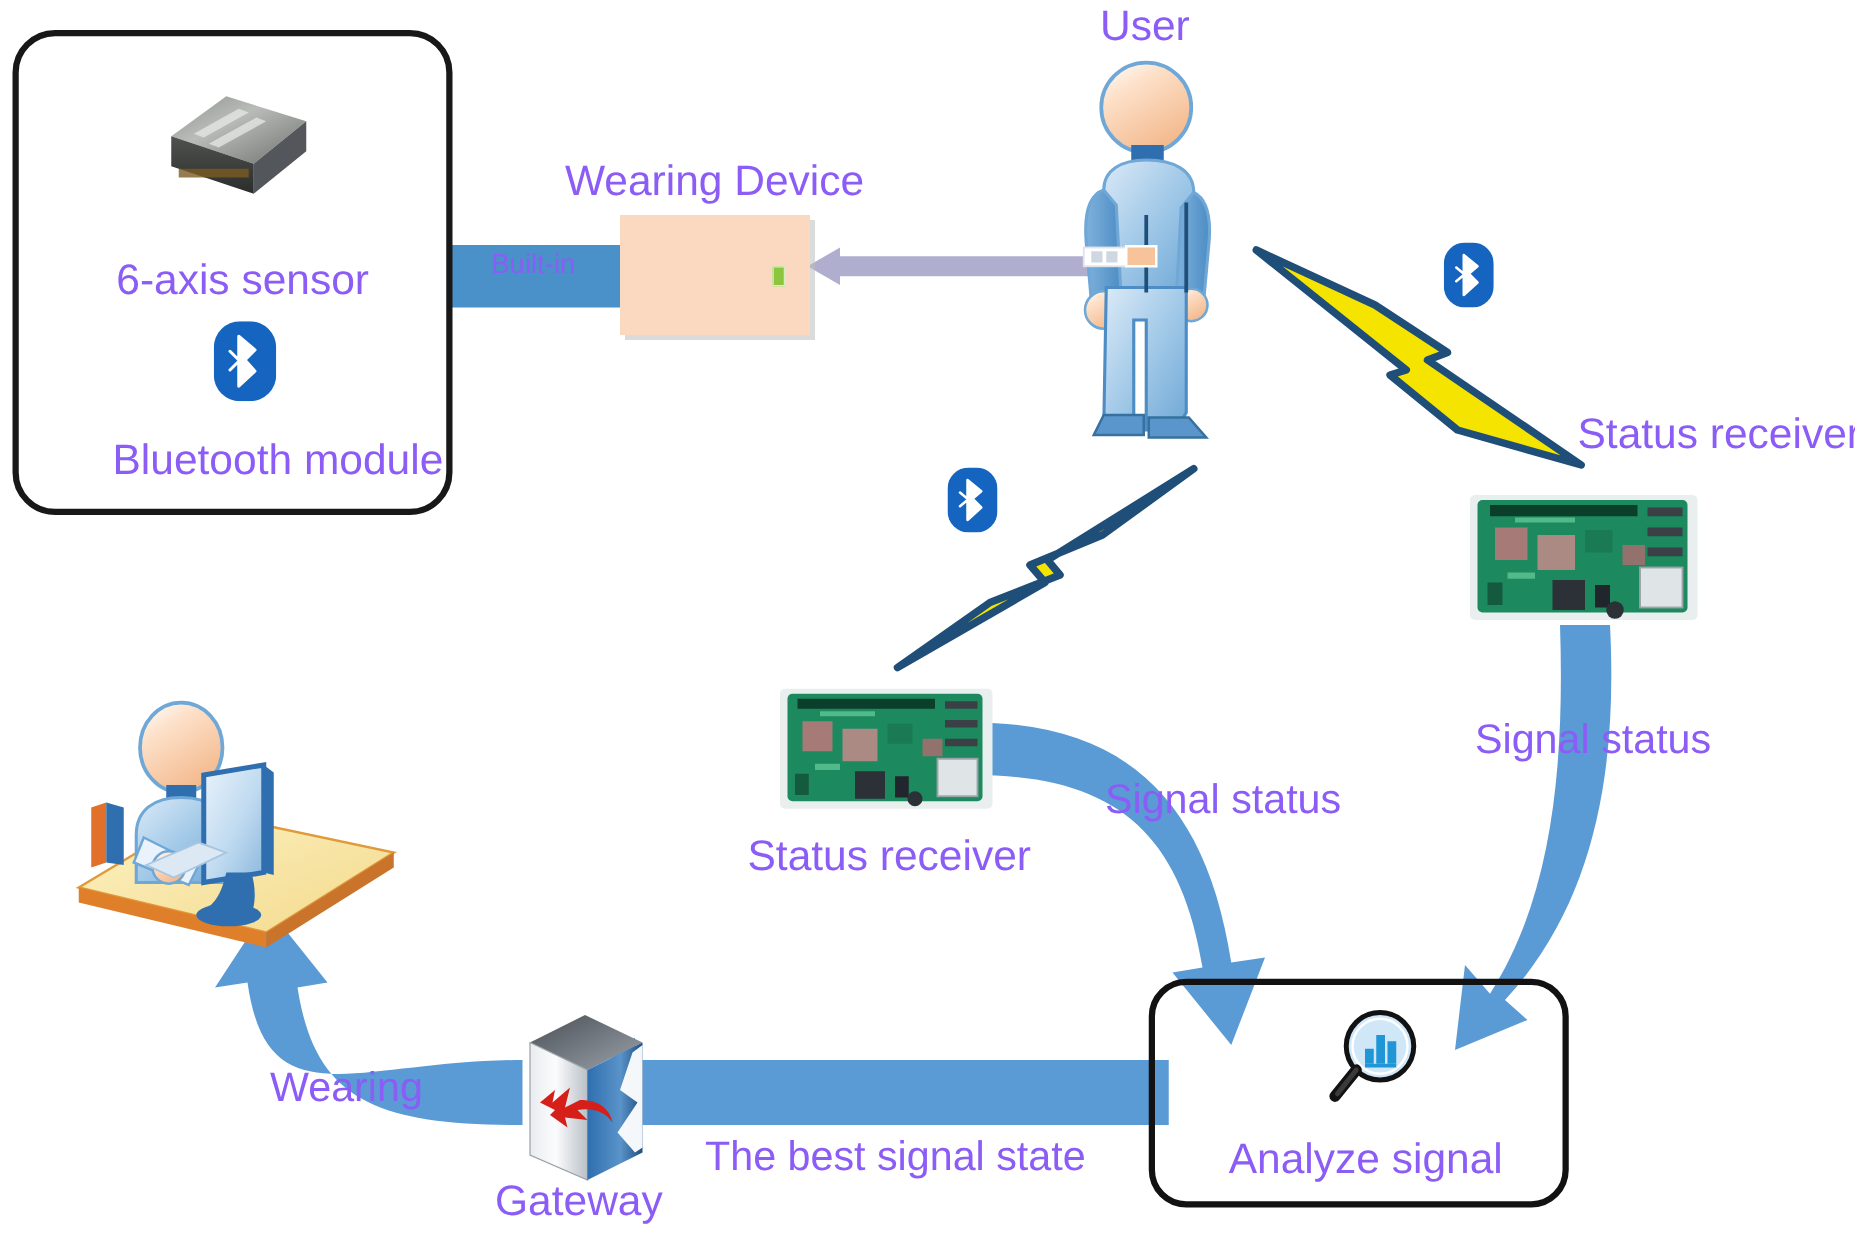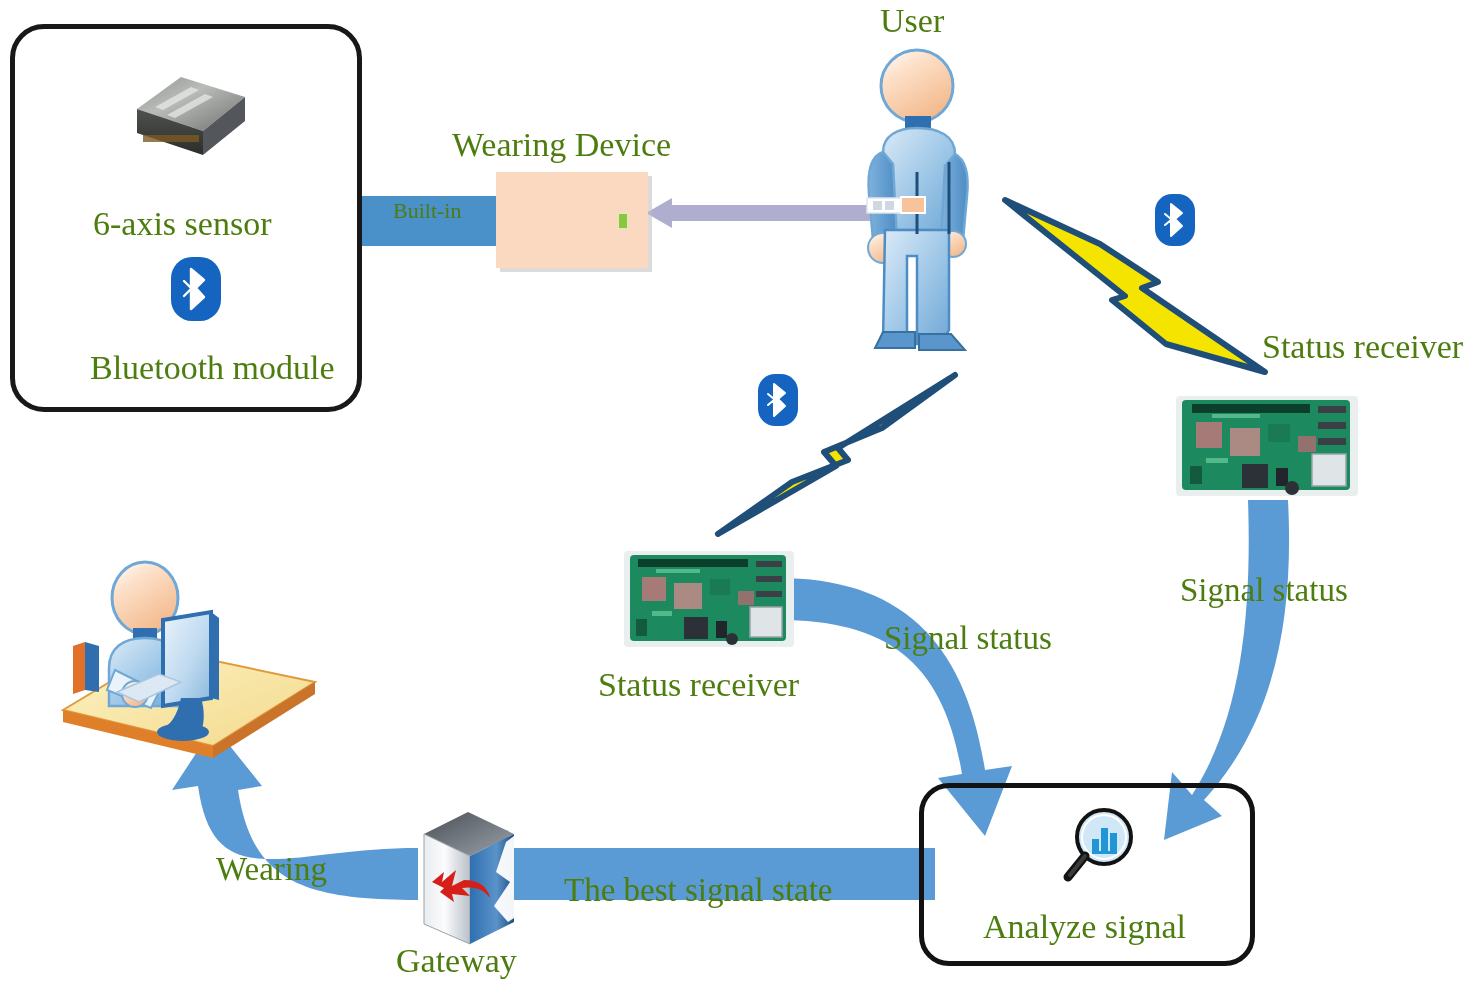--- a/index.html
+++ b/index.html
@@ -14,22 +14,22 @@
     overflow: hidden;
   }
   #stage {
     position: absolute;
     left: 0; top: 0;
     width: 1484px; height: 994px;
     background: #fff;
   }
   .lbl {
     position: absolute;
-    font-family: Liberation Serif, serif;
-    color: #4d7c0f;
+    font-family: Liberation Sans, sans-serif;
+    color: #8b5cf6;
     white-space: nowrap;
     line-height: 1;
   }
   
   #sensor-panel {
     position: absolute;
     left: 10px; top: 24px;
     width: 352px; height: 388px;
     border: 5px solid #181818;
     border-radius: 34px;
@@ -97,21 +97,21 @@
   #receiver-label-lower { left: 598px; top: 668px; font-size: 34px; }
   
   #flow-svg {
     position: absolute;
     left: 0; top: 0;
     width: 1484px; height: 994px;
     pointer-events: none;
   }
   #signal-status-left-label { left: 884px; top: 622px; font-size: 33px; }
   #signal-status-right-label { left: 1180px; top: 574px; font-size: 33px; }
-  #best-signal-label { left: 564px; top: 874px; font-size: 33px; }
+  #best-signal-label { left: 564px; top: 908px; font-size: 33px; }
   #network-label { left: 216px; top: 853px; font-size: 33px; }
   
   #analyze-box {
     position: absolute;
     left: 919px; top: 783px;
     width: 336px; height: 183px;
     border: 5px solid #121212;
     border-radius: 30px;
     background: transparent;
   }

